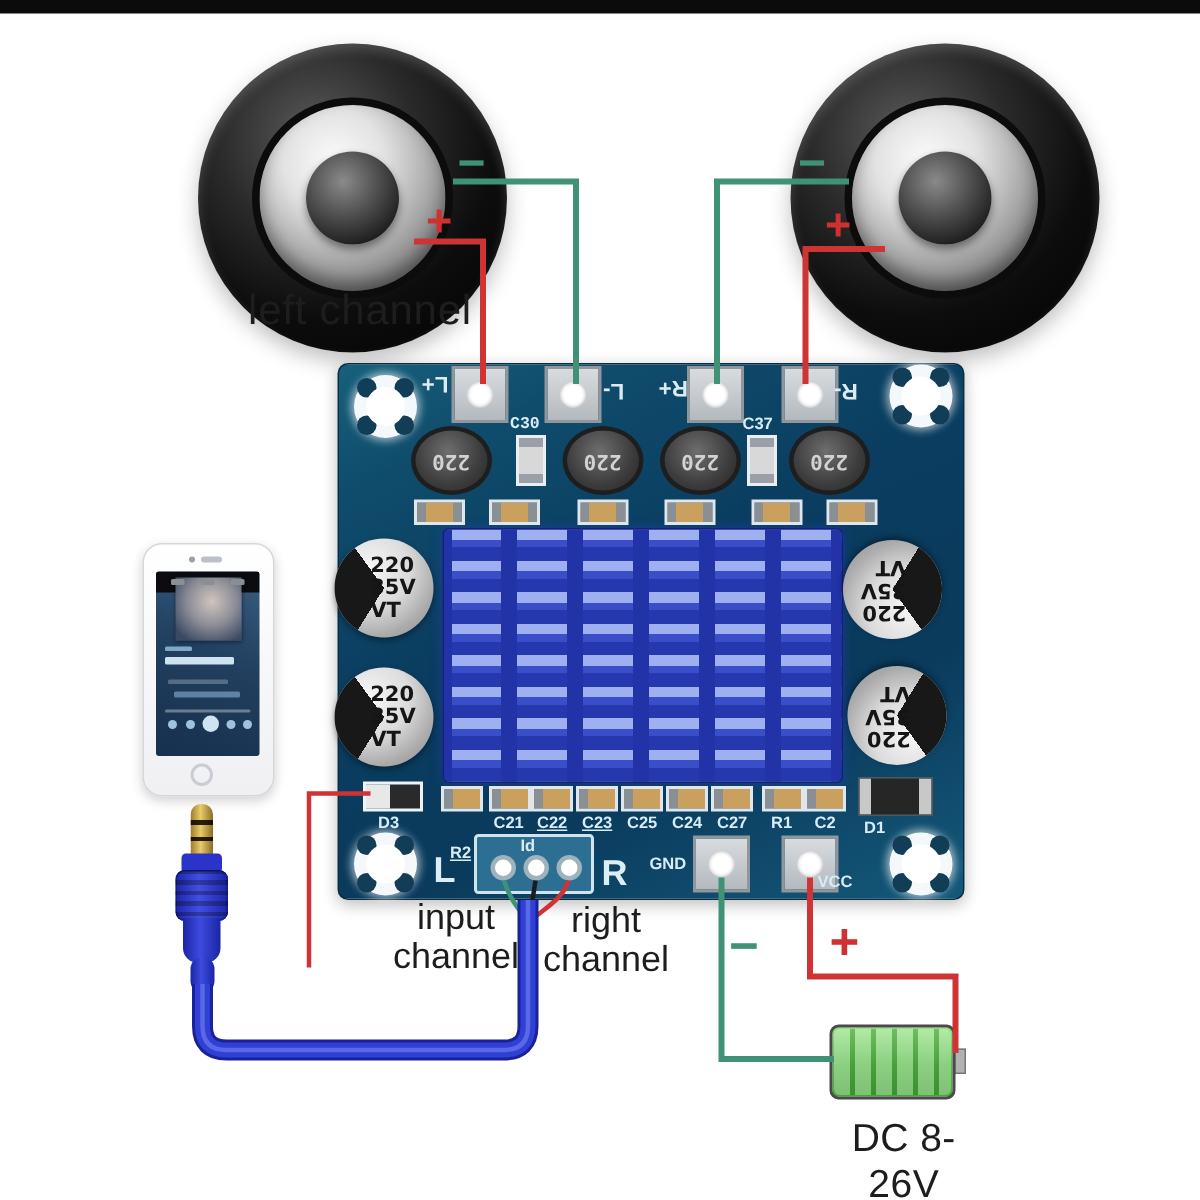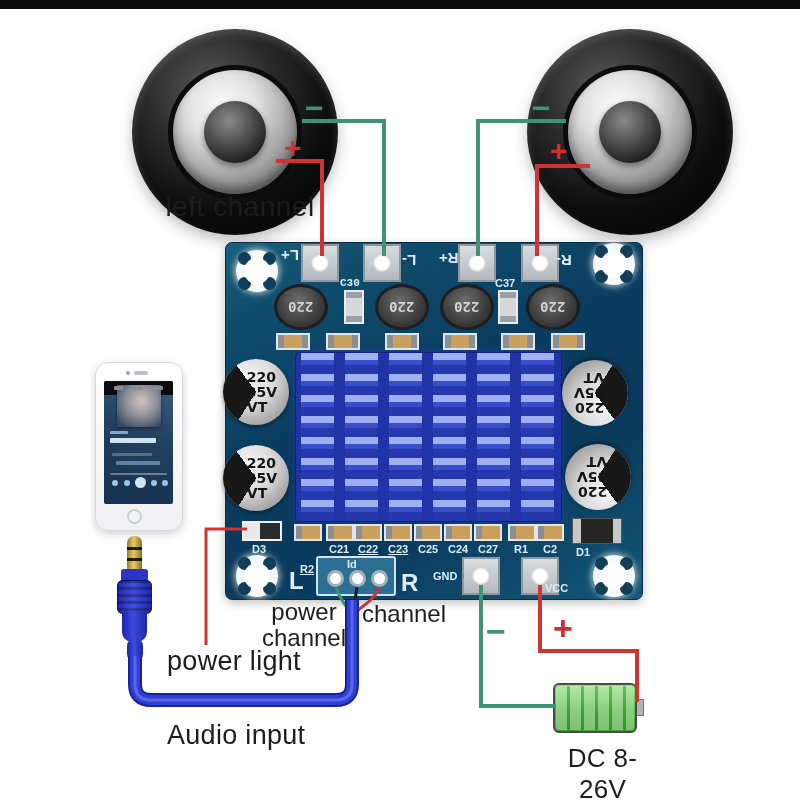--- a/index.html
+++ b/index.html
@@ -301,28 +301,27 @@
   <div class="abs jtaper"></div>
   <div class="abs jtail"></div>
 
   <div class="abs bnub"></div>
   <div class="abs battery"></div>
 
   <div class="abs sign neg z45" style="left:486px;top:614px;font-size:34px;">−</div>
   <div class="abs sign pos z45" style="left:553px;top:611px;font-size:34px;">+</div>
 
   <div class="abs ann2 z45" style="left:249px;top:599px;width:110px;">
-    <div>power</div>
+    <div>input</div>
       <div>channel</div>
   </div>
   <div class="abs ann2 z45" style="left:349px;top:601px;width:110px;">
+    <div>right</div>
       <div>channel</div>
   </div>
-  <div class="abs ann z45" style="left:167px;top:646px;">power light</div>
-  <div class="abs ann z45" style="left:167px;top:720px;">Audio input</div>
   <div class="abs ann z45" style="left:545px;top:743px;width:115px;text-align:center;font-size:26px;">DC 8-26V</div>
 
   <svg class="wires" width="800" height="800" viewBox="0 0 800 800">
 
     <path d="M302,121 H384 V256" stroke="#3f9276" stroke-width="4" fill="none"></path>
     <path d="M276,161 H322 V256" stroke="#cf3333" stroke-width="4" fill="none"></path>
     <path d="M566,121 H478 V256" stroke="#3f9276" stroke-width="4" fill="none"></path>
     <path d="M590,166 H537 V256" stroke="#cf3333" stroke-width="4" fill="none"></path>
 
     <path d="M481,585 V706 H556" stroke="#3f9276" stroke-width="4" fill="none"></path>

